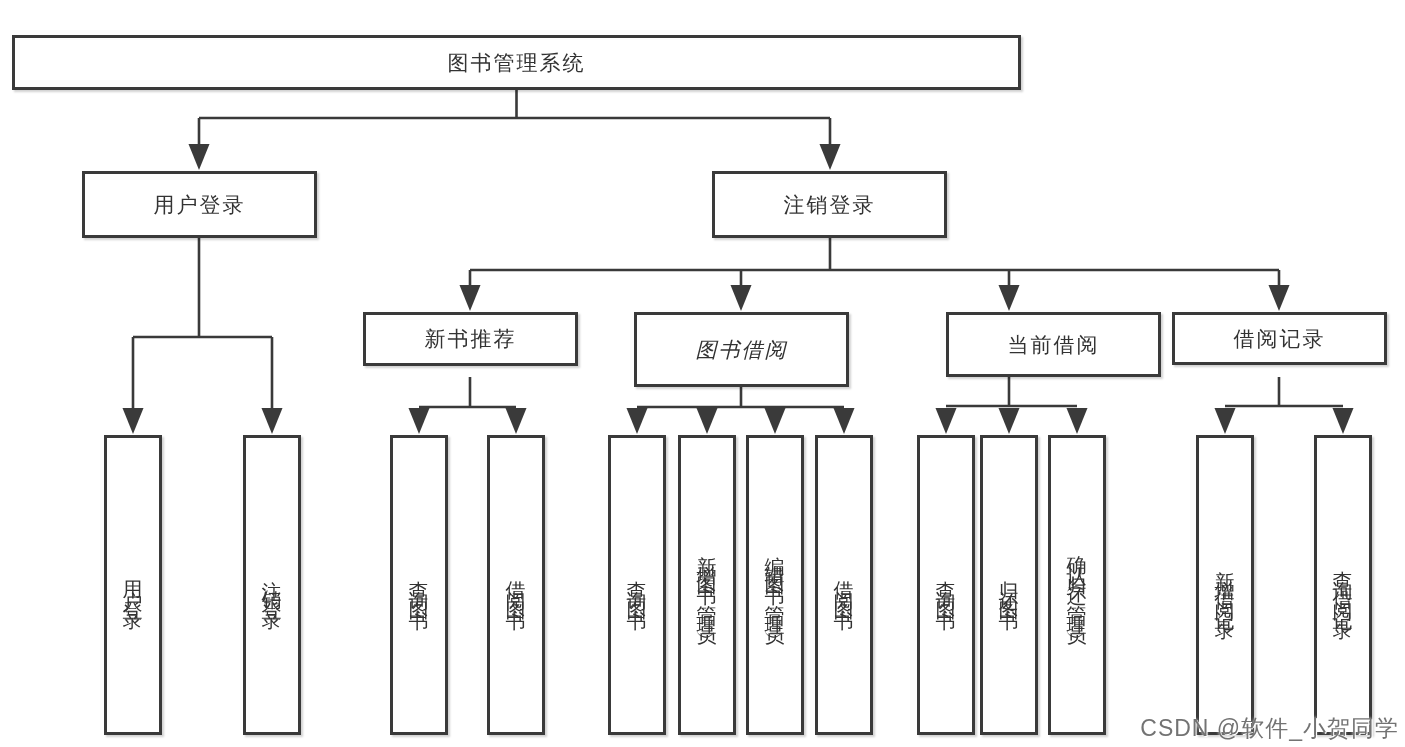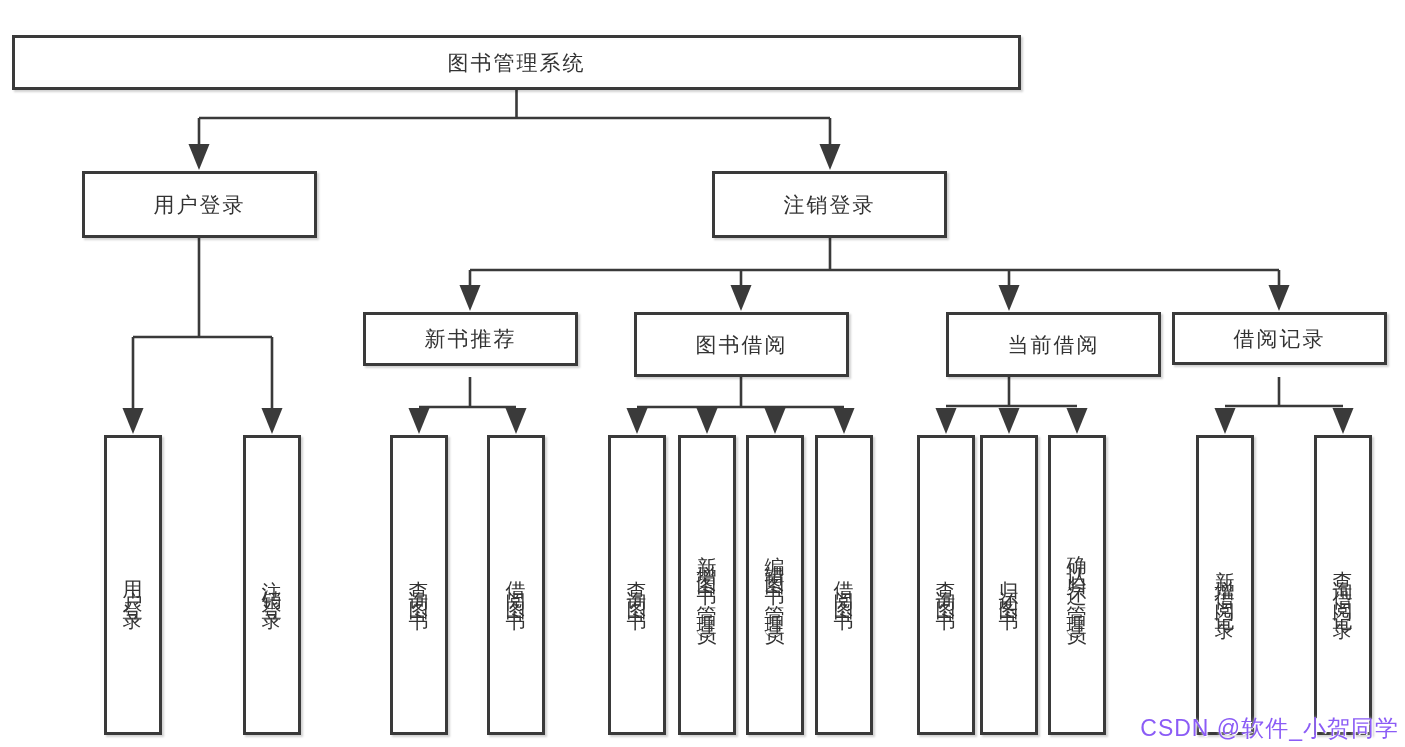--- a/index.html
+++ b/index.html
@@ -16,30 +16,30 @@
   .hlabel{font-size:21px;letter-spacing:2px;color:#333;white-space:nowrap;}
   .leaf span{
     writing-mode:vertical-rl;text-orientation:mixed;
     font-size:20px;letter-spacing:10px;line-height:1;color:#333;white-space:nowrap;
   }
   
   .n-root{left:12px;top:14px;width:1009px;height:55px;margin-top:21px;}
   .n-l2a{left:82px;top:171px;width:235px;height:67px;}
   .n-l2b{left:712px;top:171px;width:235px;height:67px;}
   .n-l3a{left:363px;top:312px;width:215px;height:54px;}
-  .n-l3b{left:634px;top:312px;width:215px;height:65px;}
+  .n-l3b{left:634px;top:312px;width:215px;height:75px;font-style:italic;}
   .n-l3c{left:946px;top:312px;width:215px;height:65px;}
   .n-l3d{left:1172px;top:312px;width:215px;height:53px;}
   .leaf{top:435px;width:58px;height:300px;}
   .x133{left:104px}.x272{left:243px}.x419{left:390px}.x516{left:487px}
   .x637{left:608px}.x707{left:678px}.x775{left:746px}.x844{left:815px}
   .x946{left:917px}.x1009{left:980px}.x1077{left:1048px}
   .x1225{left:1196px}.x1343{left:1314px}
   .watermark{
-    position:absolute;right:6px;bottom:3px;font-size:23px;color:#8b5cf6;
+    position:absolute;right:6px;bottom:3px;font-size:23px;color:#737373;
     letter-spacing:1px;text-shadow:0 0 3px #ffffff,1px 1px 0 #ffffff;white-space:nowrap;
   }
 </style>
 </head>
 <body>
 
 <div class="stage">
 
   <svg class="wires" viewBox="0 0 1405 747" xmlns="http://www.w3.org/2000/svg" aria-hidden="true">
     <defs>

